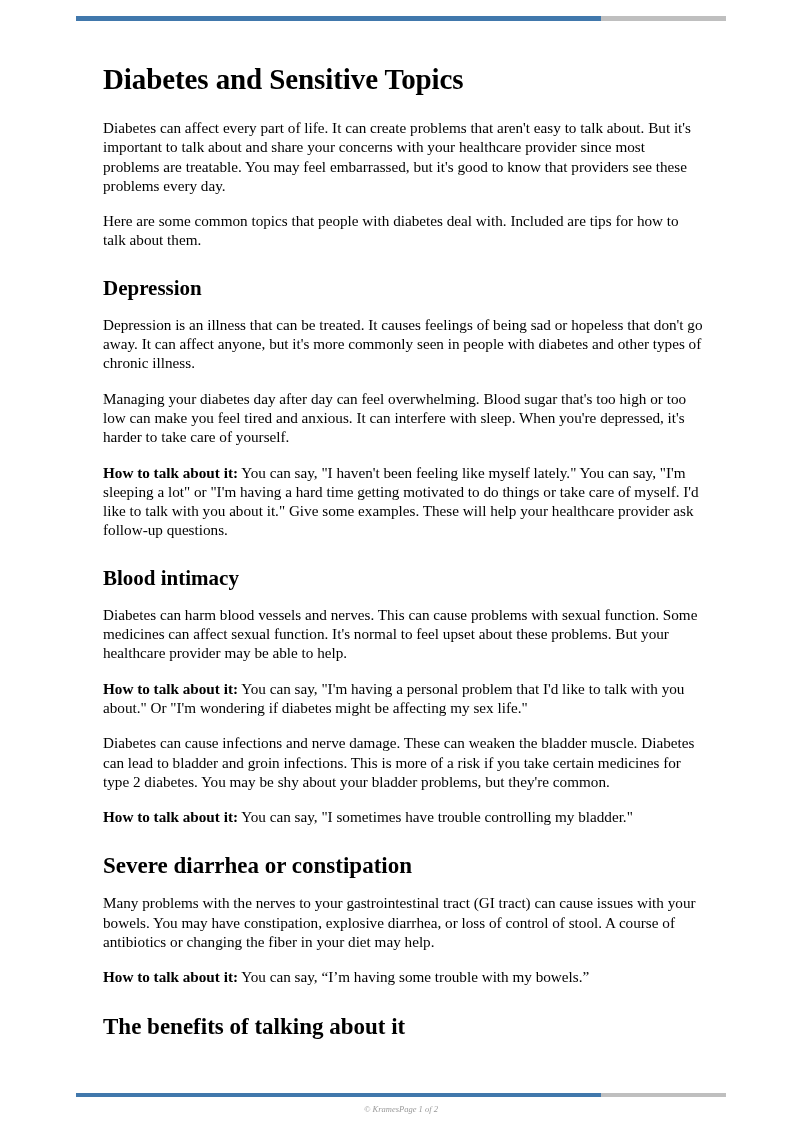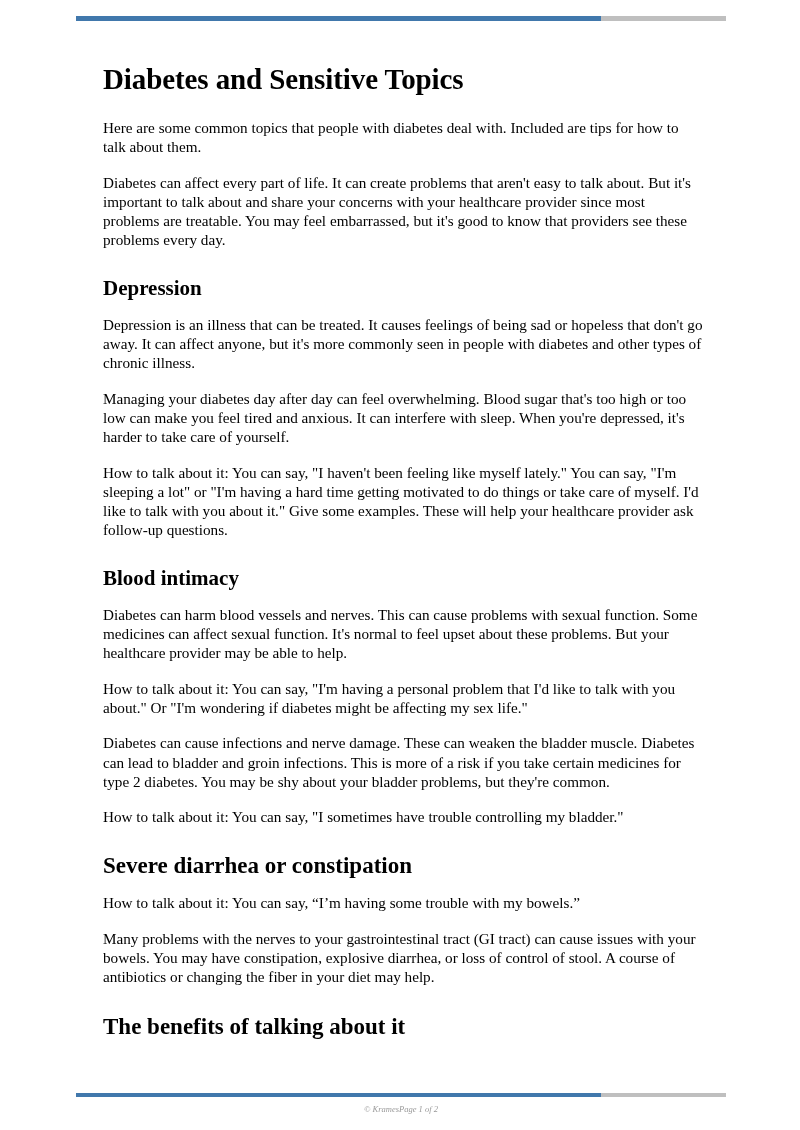--- a/index.html
+++ b/index.html
@@ -76,21 +76,21 @@
   p.body {
     font-family: "Liberation Serif", "DejaVu Serif", serif;
     font-size: 15.2px;
     line-height: 19.3px;
     margin: 0 0 16px 0;
     text-align: left;
   }
   p.body:last-child { margin-bottom: 0; }
 
   .lead-in {
-    font-weight: normal;
+    font-weight: bold;
   }
 
   
   .footer-rule {
     position: absolute;
     bottom: 33px;
     left: 76px;
     width: 650px;
     height: 4px;
     display: flex;
@@ -127,38 +127,38 @@
 
   <div class="header-rule">
     <div class="seg-blue"></div>
     <div class="seg-gray"></div>
   </div>
 
   <div class="content">
 
     <h1 class="doc-title">Diabetes and Sensitive Topics</h1>
 
+    <p class="body">Diabetes can affect every part of life. It can create problems that aren't easy to talk about. But it's important to talk about and share your concerns with your healthcare provider since most problems are treatable. You may feel embarrassed, but it's good to know that providers see these problems every day.</p>
     <p class="body">Here are some common topics that people with diabetes deal with. Included are tips for how to talk about them.</p>
-    <p class="body">Diabetes can affect every part of life. It can create problems that aren't easy to talk about. But it's important to talk about and share your concerns with your healthcare provider since most problems are treatable. You may feel embarrassed, but it's good to know that providers see these problems every day.</p>
 
     <h2 class="section-heading">Depression</h2>
     <p class="body">Depression is an illness that can be treated. It causes feelings of being sad or hopeless that don't go away. It can affect anyone, but it's more commonly seen in people with diabetes and other types of chronic illness.</p>
     <p class="body">Managing your diabetes day after day can feel overwhelming. Blood sugar that's too high or too low can make you feel tired and anxious. It can interfere with sleep. When you're depressed, it's harder to take care of yourself.</p>
     <p class="body"><span class="lead-in">How to talk about it:</span><span> You can say, "I haven't been feeling like myself lately." You can say, "I'm sleeping a lot" or "I'm having a hard time getting motivated to do things or take care of myself. I'd like to talk with you about it." Give some examples. These will help your healthcare provider ask follow-up questions.</span></p>
 
     <h2 class="section-heading">Blood intimacy</h2>
     <p class="body">Diabetes can harm blood vessels and nerves. This can cause problems with sexual function. Some medicines can affect sexual function. It's normal to feel upset about these problems. But your healthcare provider may be able to help.</p>
     <p class="body"><span class="lead-in">How to talk about it:</span><span> You can say, "I'm having a personal problem that I'd like to talk with you about." Or "I'm wondering if diabetes might be affecting my sex life."</span></p>
 
     <p class="body">Diabetes can cause infections and nerve damage. These can weaken the bladder muscle. Diabetes can lead to bladder and groin infections. This is more of a risk if you take certain medicines for type 2 diabetes. You may be shy about your bladder problems, but they're common.</p>
     <p class="body"><span class="lead-in">How to talk about it:</span><span> You can say, "I sometimes have trouble controlling my bladder."</span></p>
 
     <h2 class="section-heading lg">Severe diarrhea or constipation</h2>
+    <p class="body">Many problems with the nerves to your gastrointestinal tract (GI tract) can cause issues with your bowels. You may have constipation, explosive diarrhea, or loss of control of stool. A course of antibiotics or changing the fiber in your diet may help.</p>
     <p class="body"><span class="lead-in">How to talk about it:</span><span> You can say, “I’m having some trouble with my bowels.”</span></p>
-    <p class="body">Many problems with the nerves to your gastrointestinal tract (GI tract) can cause issues with your bowels. You may have constipation, explosive diarrhea, or loss of control of stool. A course of antibiotics or changing the fiber in your diet may help.</p>
 
     <h2 class="section-heading lg">The benefits of talking about it</h2>
 
   </div>
 
   <div class="footer-rule">
     <div class="seg-blue"></div>
     <div class="seg-gray"></div>
   </div>
 

